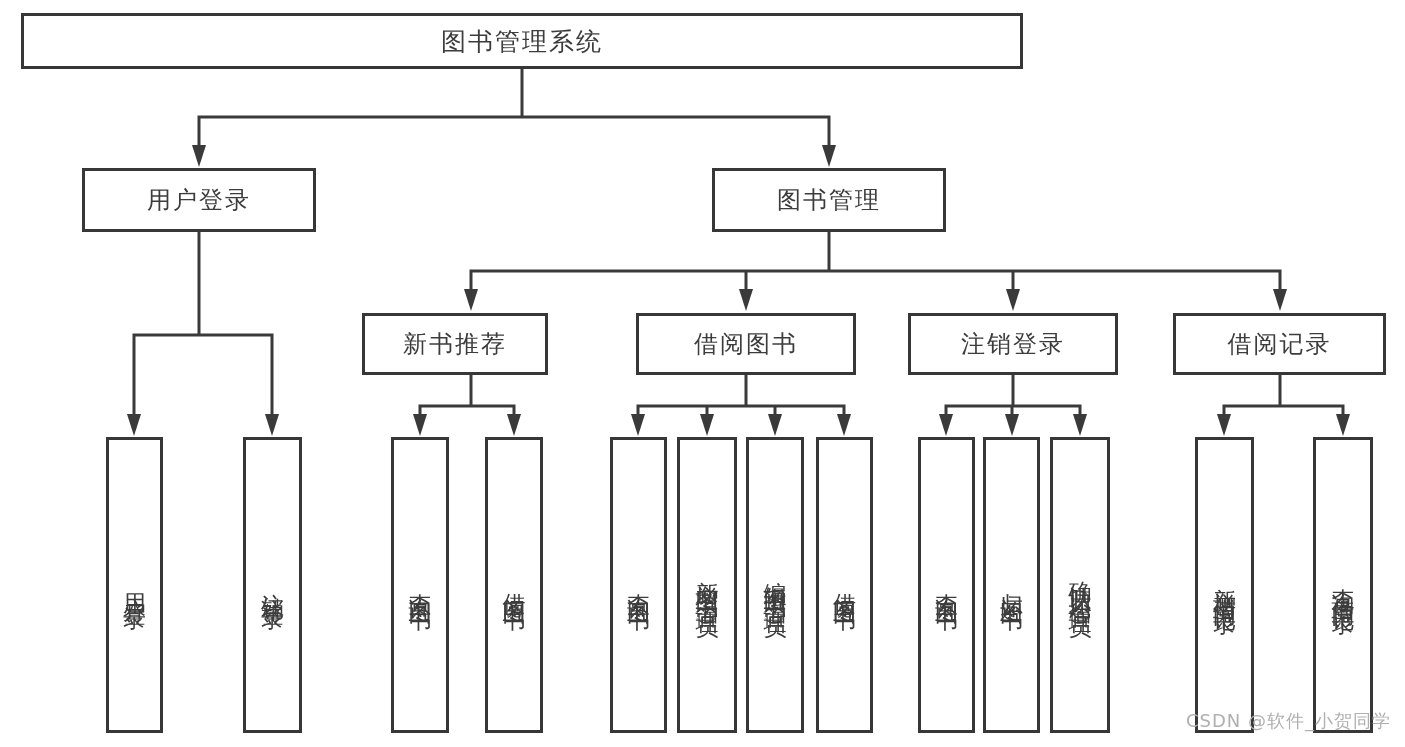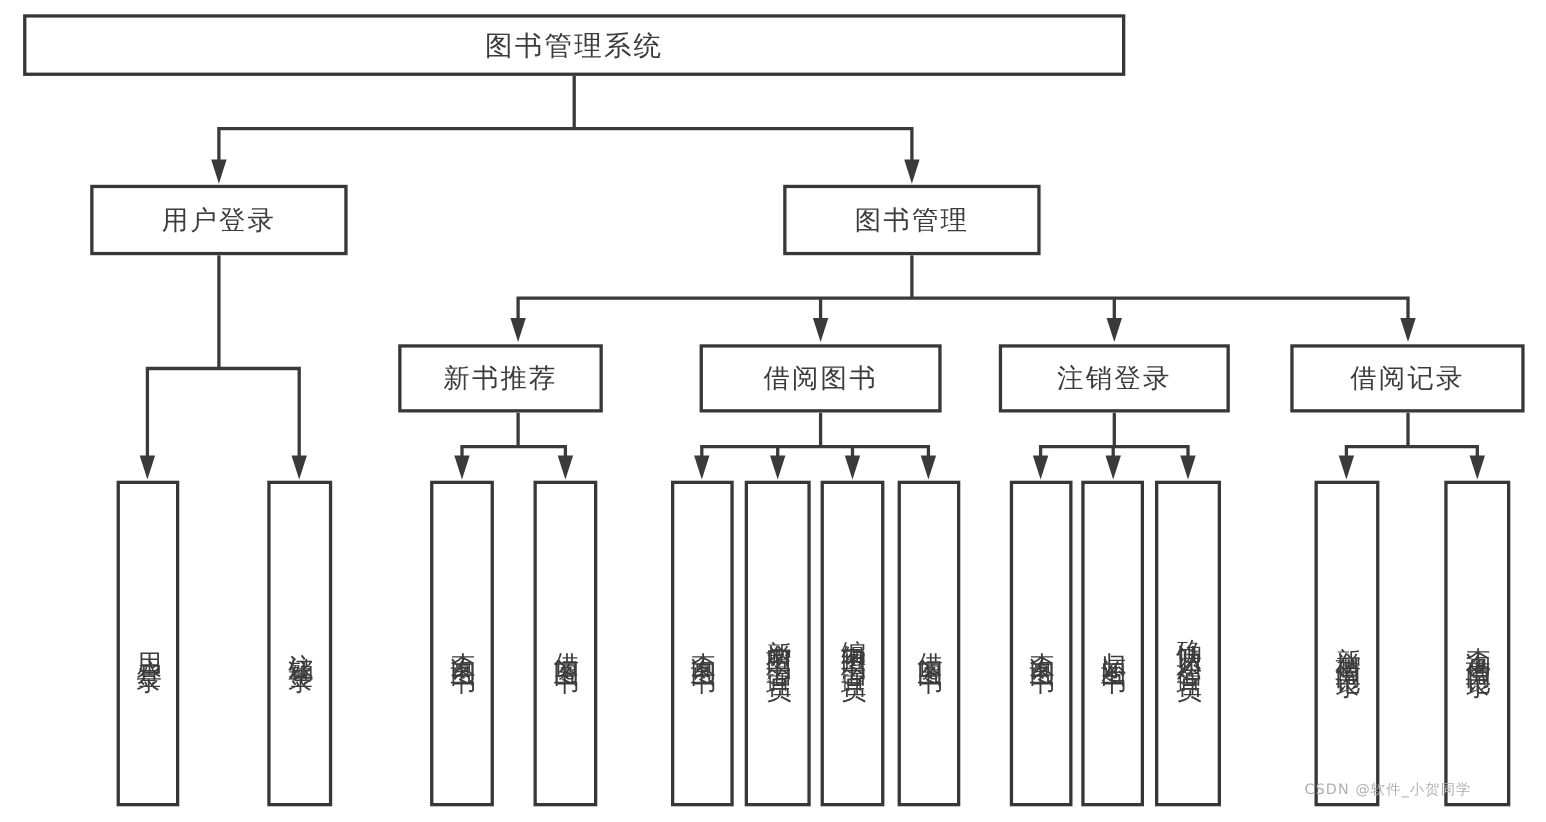--- a/index.html
+++ b/index.html
@@ -28,21 +28,21 @@
   .leaf .vtext{
     writing-mode:vertical-rl;
     text-orientation:mixed;
     font-size:23px;
     letter-spacing:5px;
     line-height:1;
   }
   .watermark{
     position:absolute;
     left:1186px;top:709px;
-    font-size:13px;
+    font-size:18px;
     letter-spacing:1px;
     color:#b0b0b0;
     z-index:3;
     white-space:nowrap;
   }
 </style>
 </head>
 <body>
 
 <div class="canvas">

